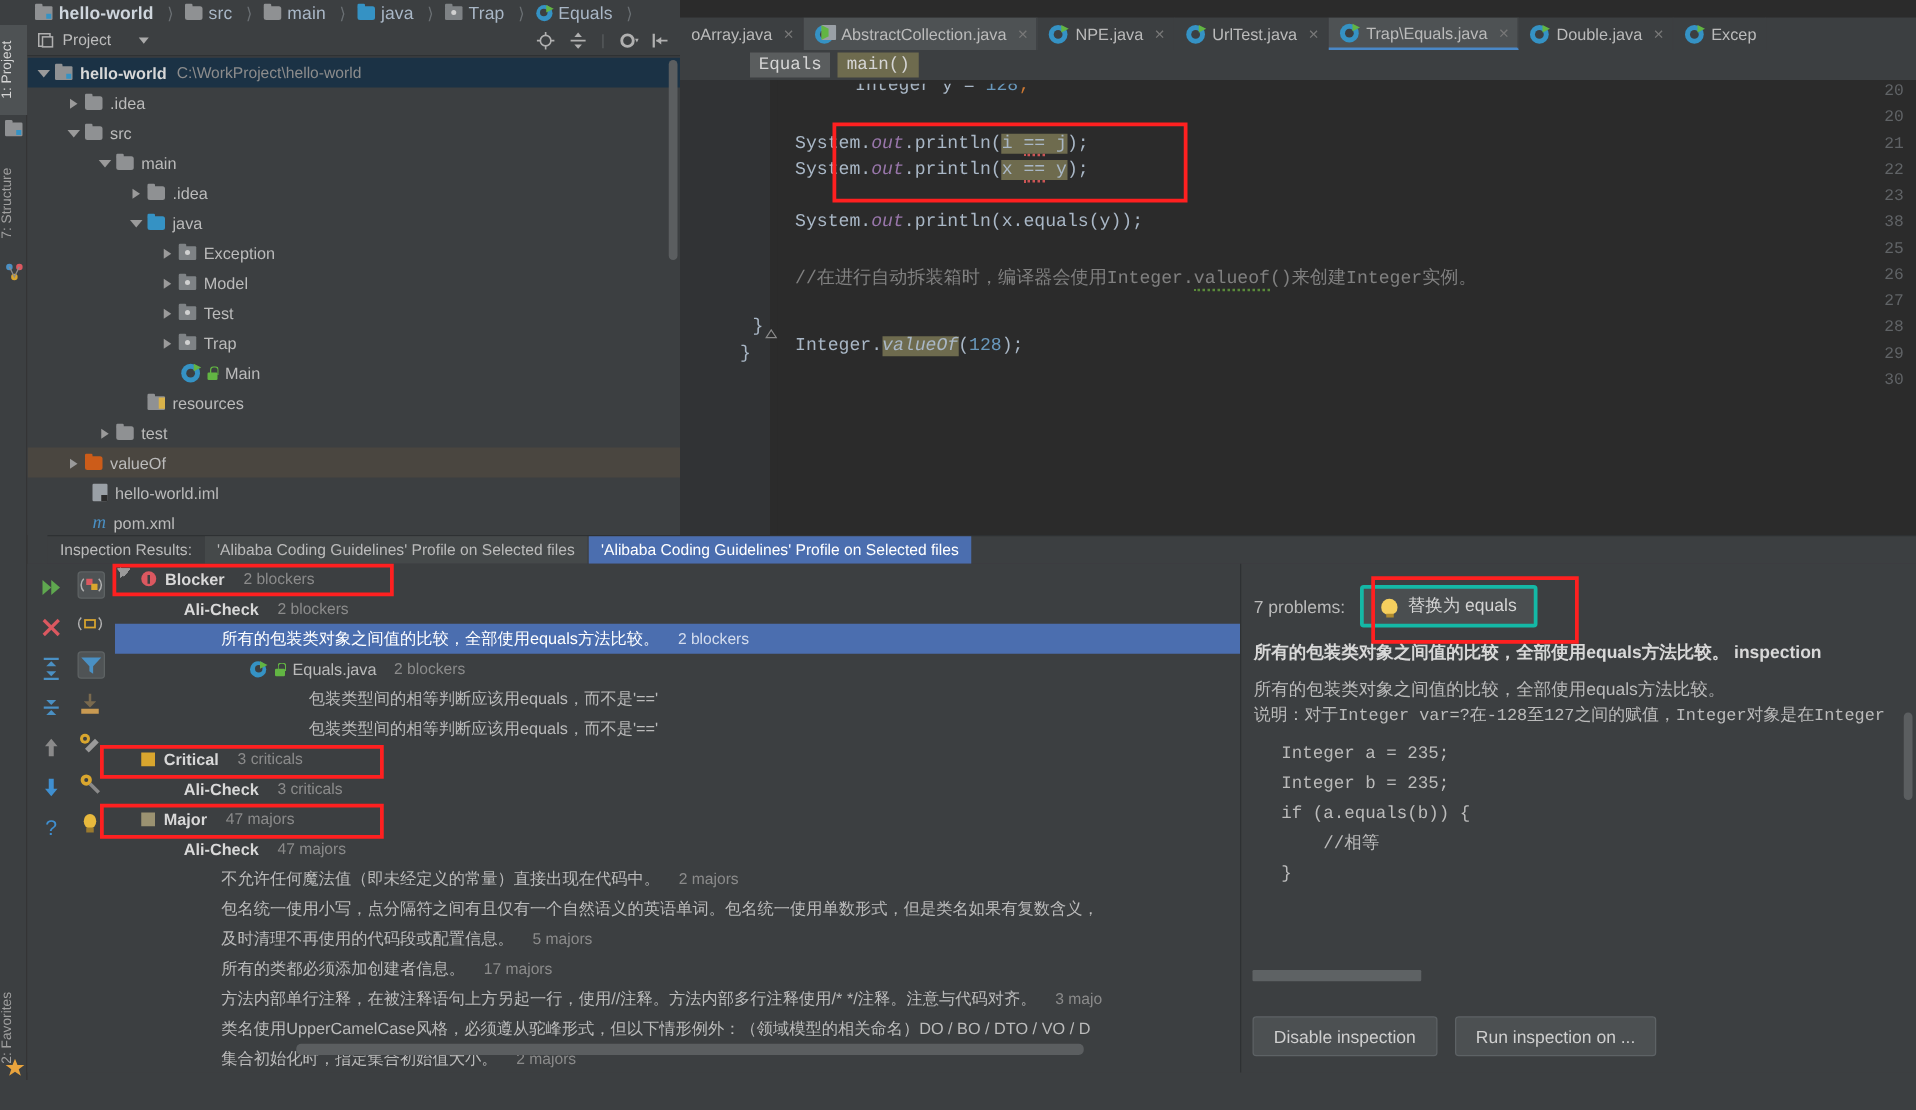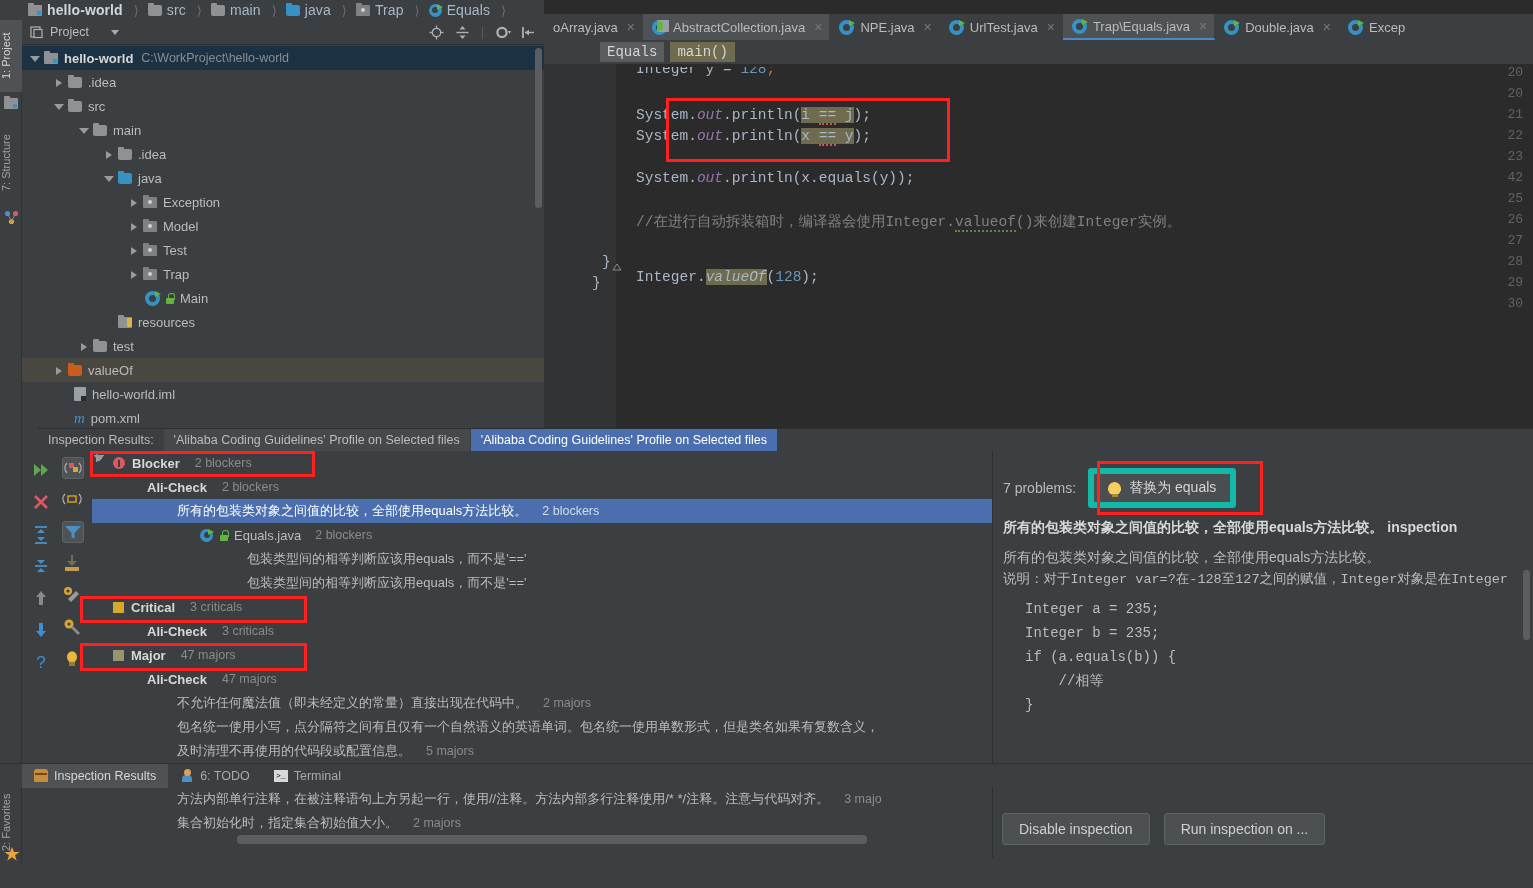--- a/index.html
+++ b/index.html
@@ -141,21 +141,21 @@
   .gutter { position:absolute; left:0; top:0; width:72px; height:364px; background:#313335; }
   .gutter-strip { position:absolute; left:72px; top:0; width:6px; height:364px; background:#2b2b2b; }
   .lnum { position:absolute; right:10px; width:40px; text-align:right;
     color:#606366; font-size:13px; font-family:"Liberation Mono", monospace; }
   .codeline {
     position: absolute; left: 92px; white-space: pre;
     font-family: "Liberation Mono", monospace; font-size: 14.5px; color: #a9b7c6;
   }
   .kw { color:#cc7832; } .num { color:#6897bb; } .cmt { color:#808080; }
   .fld { color:#9876aa; font-style: italic; }
-  .pun { color:#a9b7c6; }
+  .pun { color:#a9b7c6;margin-left:48px; }
   .hl-olive { background:#6e6b4e; }
   .squig { border-bottom: 2px dotted #cc5555; }
   .fold-mark { position:absolute; left:68px; width:10px; height:10px; }
 
   .redbox { position: absolute; border: 3px solid #ff2020; pointer-events: none; }
 
   
   .insp-tabbar {
     position: absolute; left: 38px; top: 428px; width: 1511px; height: 23px;
     background: #3c3f41; display: flex; align-items: center;
@@ -187,21 +187,21 @@
 
   .hscroll { position:absolute; left:145px; bottom:14px; width:630px; height:9px; background:#5b5e60; border-radius:4px;}
   .vscroll2 { position:absolute; right:3px; top:58px; width:8px; height:45px; background:#5b5e60; border-radius:4px;}
 
   
   .detail { position:absolute; left:992px; top:451px; width:541px; height:407px; background:#3c3f41;
     border-left: 1px solid #2e3133; }
   .det-top { display:flex; align-items:center; padding: 17px 0 0 10px; gap: 12px; }
   .det-problems { font-size:14px; color:#bbbbbb; }
   .fix-btn { display:flex; align-items:center; gap:8px; background:#4a4e50;
-    border:6px solid #14b8a6; border-radius:3px; padding:5px 14px; color:#d5d5d5; font-size:14px;}
+    border:3px solid #14b8a6; border-radius:3px; padding:5px 14px; color:#d5d5d5; font-size:14px;}
   .bulb { width:13px;height:13px;border-radius:50% 50% 45% 45%;background:#f5cf5e; position:relative;}
   .bulb:after{content:"";position:absolute;left:3.5px;bottom:-2px;width:6px;height:3px;background:#b08b2e;}
   .det-title { font-weight:bold; color:#d8d8d8; font-size:14px; padding:8px 10px 0 10px; line-height:1.6;}
   .det-body { padding: 8px 10px 0 10px; font-size:14px; color:#bbbbbb; line-height:1.62; }
   .det-body .mono { font-family:"Liberation Mono", monospace; font-size:13.5px; }
   .det-code { font-family:"Liberation Mono", monospace; font-size:14px; color:#bbbbbb;
     padding: 6px 0 0 32px; line-height:1.72; white-space: pre; }
   .det-hscroll { position:absolute; left:1002px; top:776px; width:135px; height:9px; background:#5e6264; border-radius:1px;}
   .det-vscroll { position:absolute; right:3px; top:570px; width:7px; height:70px; background:#5b5e60; border-radius:4px;}
   .det-buttons { position:absolute; left:1002px; top:813px; display:flex; gap:14px; }
@@ -486,21 +486,21 @@
 
     <div class="code-area">
       <div class="gutter"></div>
       <div class="gutter-strip"></div>
 
       <div class="lnum" style="top:1px;">20</div>
       <div class="lnum" style="top:22px;">20</div>
       <div class="lnum" style="top:43px;">21</div>
       <div class="lnum" style="top:64px;">22</div>
       <div class="lnum" style="top:85px;">23</div>
-      <div class="lnum" style="top:106px;">42</div>
+      <div class="lnum" style="top:106px;">38</div>
       <div class="lnum" style="top:127px;">25</div>
       <div class="lnum" style="top:148px;">26</div>
       <div class="lnum" style="top:169px;">27</div>
       <div class="lnum" style="top:190px;">28</div>
       <div class="lnum" style="top:211px;">29</div>
       <div class="lnum" style="top:232px;">30</div>
 
       <div class="codeline" style="top:-3px; clip-path: inset(6px 0 0 0);"><span class="pun">Integer y = </span><span class="num">128</span><span class="kw">;</span></div>
       <div class="codeline" style="top:43px;">System.<span class="fld">out</span>.println(<span class="hl-olive">i <span class="squig">==</span> j</span>);</div>
       <div class="codeline" style="top:64px;">System.<span class="fld">out</span>.println(<span class="hl-olive">x <span class="squig">==</span> y</span>);</div>
@@ -717,20 +717,26 @@
           </span>
         <span class="itxt">所有的类都必须添加创建者信息。</span>
         <span class="cnt">17 majors</span>
       </div>
       <div class="irow" style="padding-left:78px; gap:7px;">
         <span class="tw" style="margin:0;">
             <span class="tri-r"></span>
           </span>
         <span class="itxt">方法内部单行注释，在被注释语句上方另起一行，使用//注释。方法内部多行注释使用/* */注释。注意与代码对齐。</span>
         <span class="cnt">3 majo</span>
+      </div>
+      <div class="irow" style="padding-left:78px; gap:7px;">
+        <span class="tw" style="margin:0;">
+            <span class="tri-r"></span>
+          </span>
+        <span class="itxt">类名使用UpperCamelCase风格，必须遵从驼峰形式，但以下情形例外：（领域模型的相关命名）DO / BO / DTO / VO / D</span>
       </div>
       <div class="irow" style="padding-left:78px; gap:7px;">
         <span class="tw" style="margin:0;">
             <span class="tri-r"></span>
           </span>
         <span class="itxt">集合初始化时，指定集合初始值大小。</span>
         <span class="cnt">2 majors</span>
       </div>
       <div class="hscroll"></div>
       <div class="vscroll2"></div>
@@ -762,29 +768,14 @@
   </div>
   <div class="det-hscroll"></div>
   <div class="det-vscroll"></div>
   <div class="det-buttons">
     <span class="dbtn">Disable inspection</span>
     <span class="dbtn">Run inspection on ...</span>
   </div>
 
   <div class="redbox" style="left:1097px; top:461px; width:166px; height:54px;"></div>
 
-  <div class="statusbar">
-    <div style="width:22px;"></div>
-    <div class="sb-item active">
-      <span class="insp-ic"></span>
-      <span>Inspection Results</span>
-    </div>
-    <div class="sb-item">
-      <span class="todo-ic"></span>
-      <span>6: TODO</span>
-    </div>
-    <div class="sb-item">
-      <span class="term-ic">&gt;_</span>
-      <span>Terminal</span>
-    </div>
-  </div>
 
 </div>
 
 </body></html>

